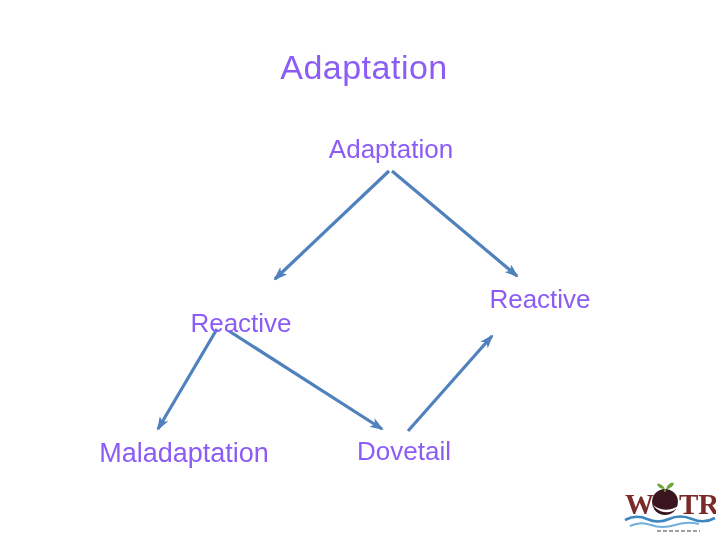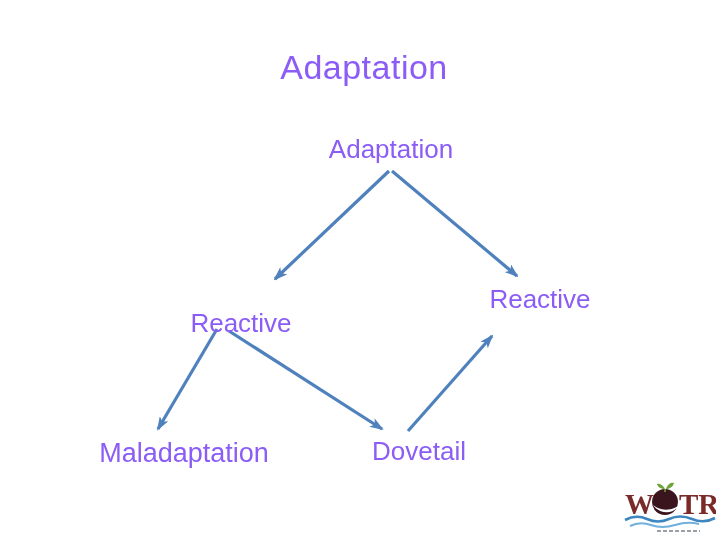--- a/index.html
+++ b/index.html
@@ -26,21 +26,21 @@
   .node {
     position: absolute;
     transform: translateX(-50%);
     font-size: 26px;
     white-space: nowrap;
   }
   .n-adaptation    { left: 391px; top: 134px; }
   .n-reactive      { left: 241px; top: 308px; }
   .n-proactive     { left: 540px; top: 284px; }
   .n-maladaptation { left: 167px; top: 438px; font-size: 27px; margin-left: 17px; }
-  .n-dovetail      { left: 404px; top: 436px; margin-left: 15px; }
+  .n-dovetail      { left: 404px; top: 436px; }
   .edges {
     position: absolute;
     left: 0; top: 0;
     width: 720px; height: 540px;
     pointer-events: none;
   }
   .logo {
     position: absolute;
     left: 624px;
     top: 481px;

